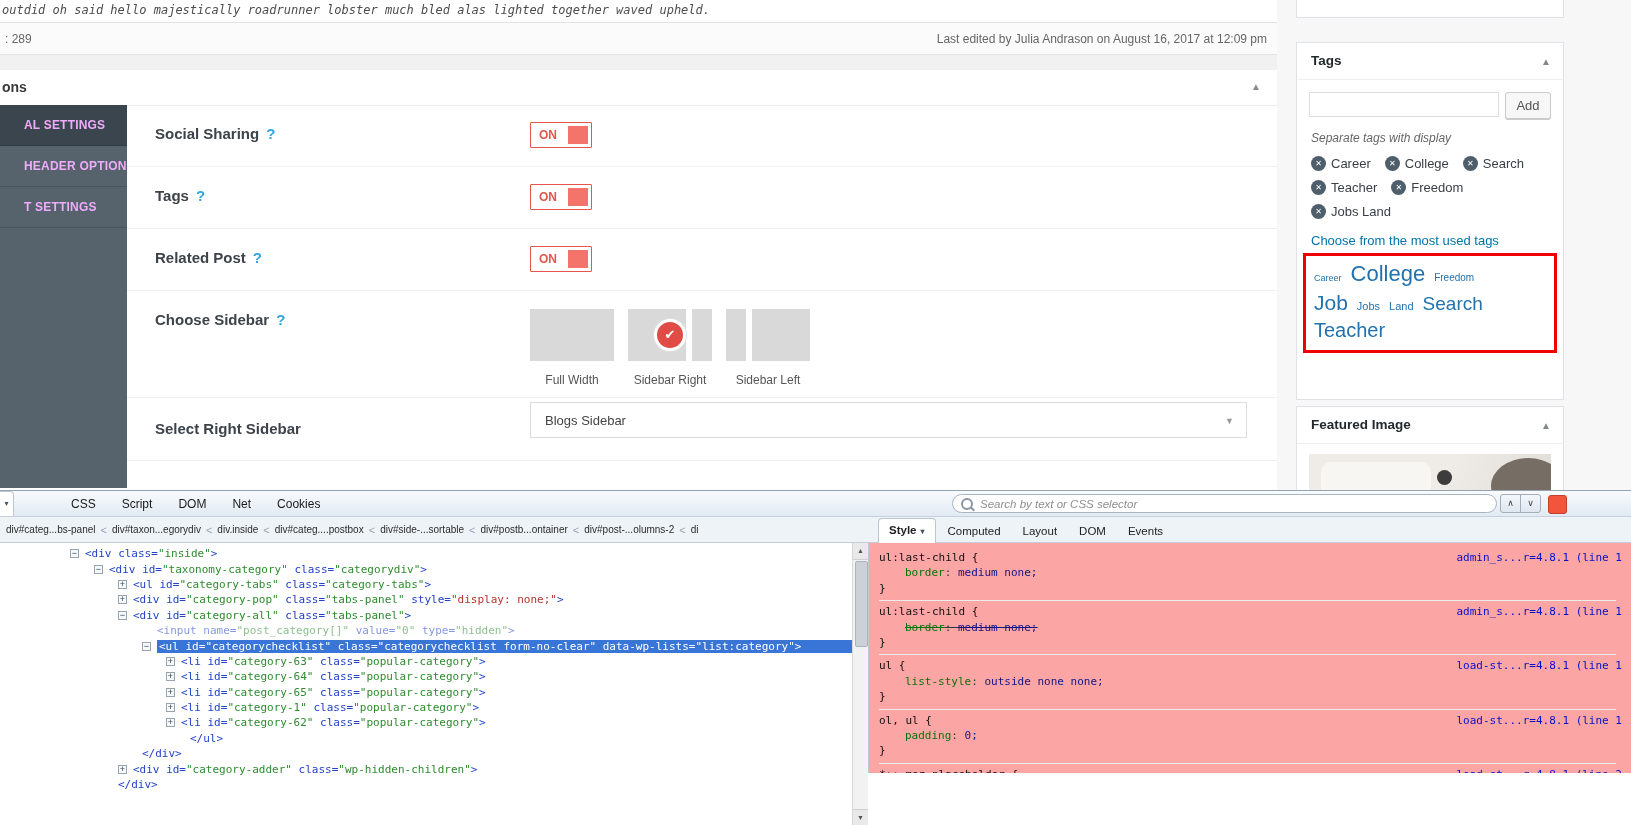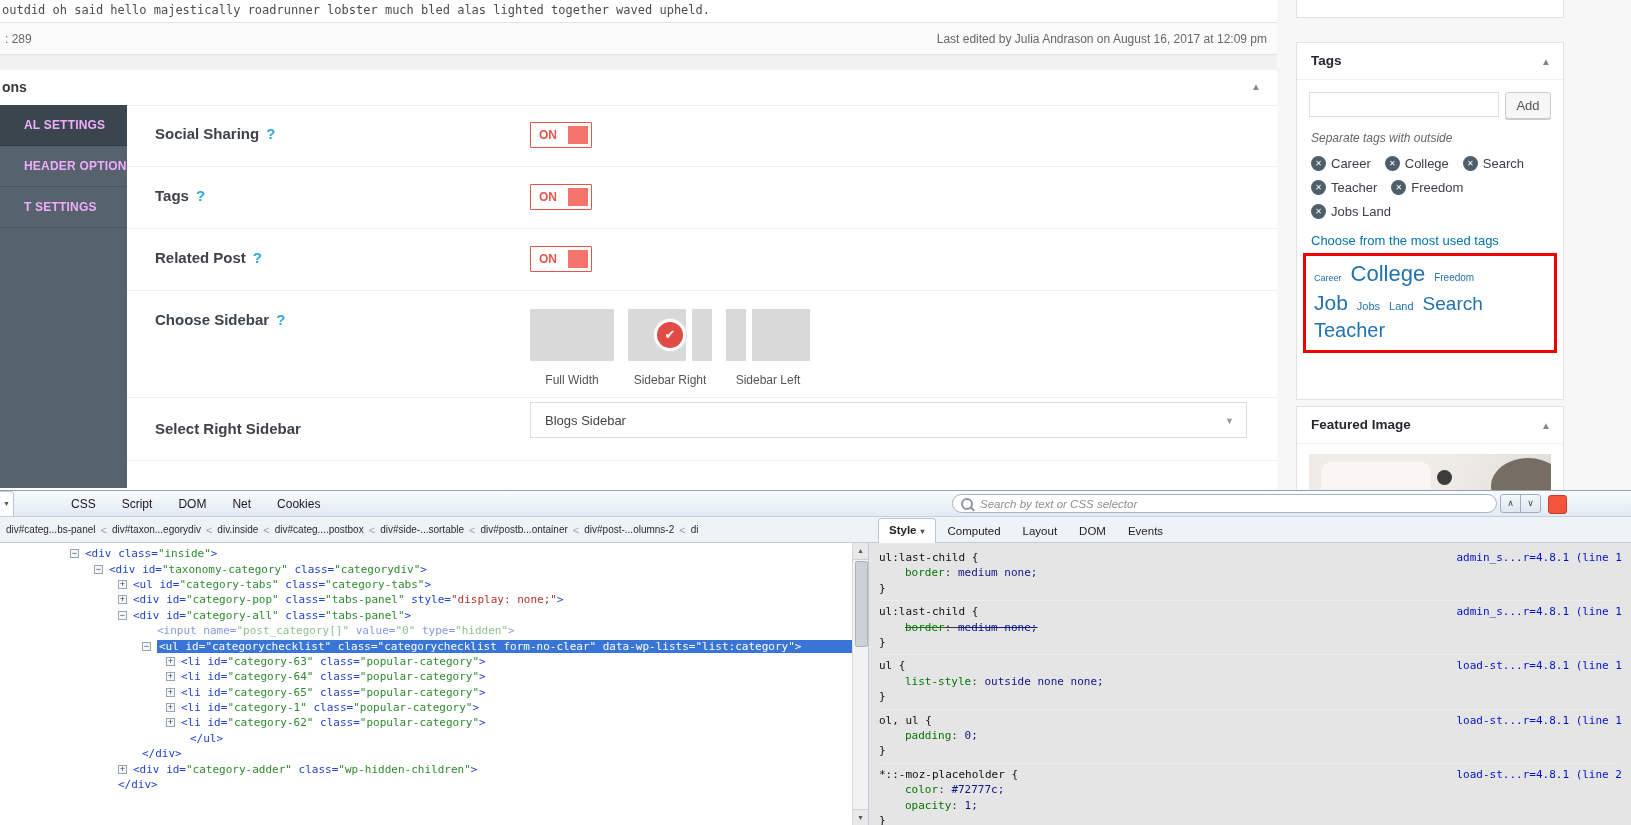--- a/index.html
+++ b/index.html
@@ -1,21 +1,21 @@
 <!DOCTYPE html>
 <html><head>
 <meta charset="utf-8">
 <style>
   html,body{margin:0;padding:0;background:#fff;}
   #app{position:relative;width:1631px;height:825px;overflow:hidden;background:#fff;
        font-family:"Liberation Sans",sans-serif;color:#32373c;}
   .abs{position:absolute;}
 
   
-  #editor-line{left:2px;top:3px;font-family:"DejaVu Sans Mono",monospace;font-size:12px;color:#4c4c4c;white-space:nowrap;}
+  #editor-line{left:2px;top:3px;font-family:"DejaVu Sans Mono",monospace;font-size:12px;color:#4c4c4c;white-space:nowrap;font-style:italic;}
   #status-bar{left:0;top:22px;width:1277px;height:33px;background:#fbfbfb;border-top:1px solid #e3e3e3;border-bottom:1px solid #e3e3e3;box-sizing:border-box;}
   #word-count{position:absolute;left:5px;top:9px;font-size:12px;color:#666;}
   #last-edited{position:absolute;right:10px;top:9px;font-size:12px;color:#666;}
   #page-gap{left:0;top:55px;width:1277px;height:15px;background:#f1f1f1;}
 
   
   #options-panel{left:0;top:70px;width:1277px;height:418px;background:#fff;}
   #panel-header{position:relative;height:35px;border-bottom:1px solid #ececec;}
   #panel-title{position:absolute;left:2px;top:9px;font-size:14px;font-weight:bold;color:#383838;}
   #panel-collapse{position:absolute;right:16px;top:11px;font-size:10px;color:#8a8a8a;}
@@ -98,21 +98,21 @@
   .s-tag{color:#2242c8;text-align:right;} .s-attr{color:#2242c8;} .s-val{color:#2e8b2e;} .s-sval{color:#b5332a;}
   .hlbg{flex:1;background:#3875d7;padding-left:2px;}
   .hlbg span{color:#fff !important;}
 
   #tree-scrollbar{position:absolute;left:852px;top:52px;width:16px;height:283px;background:#f2f2f2;border-left:1px solid #d8d8d8;box-sizing:border-box;}
   .sb-btn{position:absolute;left:0;width:15px;height:16px;background:#e9e9e9;font-size:7px;color:#555;text-align:center;line-height:16px;cursor:pointer;}
   #sb-up{top:0;border-bottom:1px solid #d0d0d0;}
   #sb-down{bottom:0;border-top:1px solid #d0d0d0;}
   #sb-thumb{position:absolute;left:2px;top:18px;width:11px;height:84px;background:#ccd1d7;border:1px solid #aeb4bb;border-radius:2px;cursor:pointer;}
 
-  #css-panel{position:absolute;left:868px;top:52px;width:763px;height:283px;background:#e5e5e5;border-left:1px solid #c0cad4;box-sizing:border-box;padding:4px 15px 0 10px;font-family:"DejaVu Sans Mono",monospace;font-size:11px;overflow:hidden;}
+  #css-panel{position:absolute;left:868px;top:52px;width:763px;height:230px;background:#fca5a5;border-left:1px solid #c0cad4;box-sizing:border-box;padding:4px 15px 0 10px;font-family:"DejaVu Sans Mono",monospace;font-size:11px;overflow:hidden;}
   .rule{padding:3px 0 4px 0;border-bottom:1px solid #ececec;line-height:15.4px;}
   .rule-head{display:flex;align-items:center;}
   .sel{color:#111;}
   .rlink{margin-left:auto;margin-right:-6px;color:#0010cc;white-space:nowrap;cursor:pointer;font-size:11px;}
   .prop{padding-left:26px;}
   .pname{color:#067406;} .pval{color:#101585;}
   .struck .pname,.struck .pval,.struck .pcolon{text-decoration:line-through;}
   .rclose{color:#111;}
 </style>
 </head>
@@ -206,21 +206,21 @@
 
     <div class="postbox" id="tags-box">
       <div class="postbox-header">
         <span class="postbox-title">Tags</span>
         <span class="postbox-arrow">▲</span>
       </div>
       <div class="tag-input-row">
         <input id="tag-input" value="" style="">
         <button id="tag-add-btn">Add</button>
       </div>
-      <div class="tag-hint">Separate tags with outside</div>
+      <div class="tag-hint">Separate tags with display</div>
       <div id="chip-rows">
           <div class="chip-row">
             <span class="chip">
               <span class="chip-x">✕</span>
               <span class="chip-label">Career</span>
             </span>
             <span class="chip">
               <span class="chip-x">✕</span>
               <span class="chip-label">College</span>
             </span>

